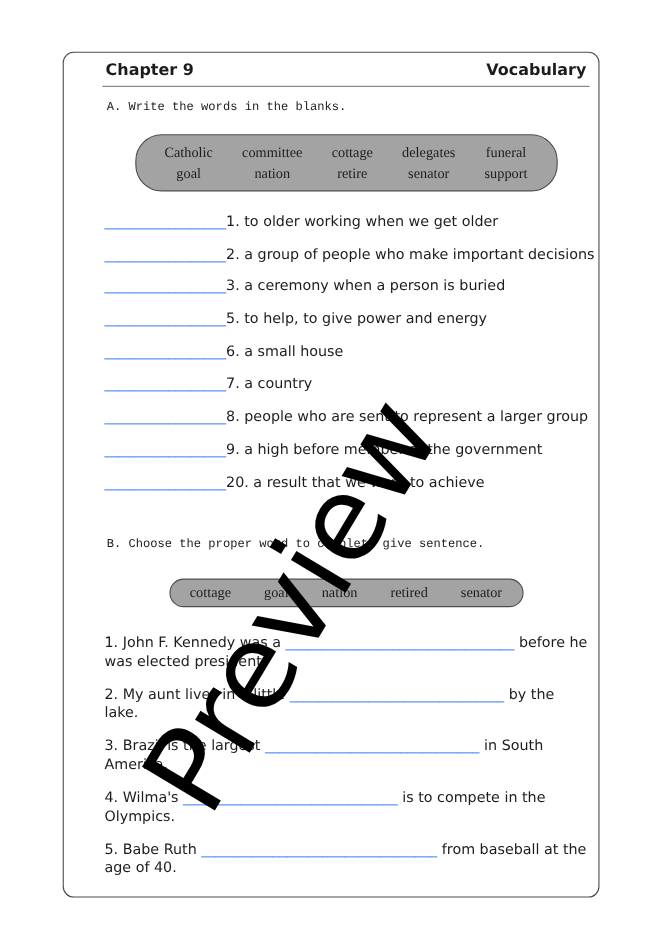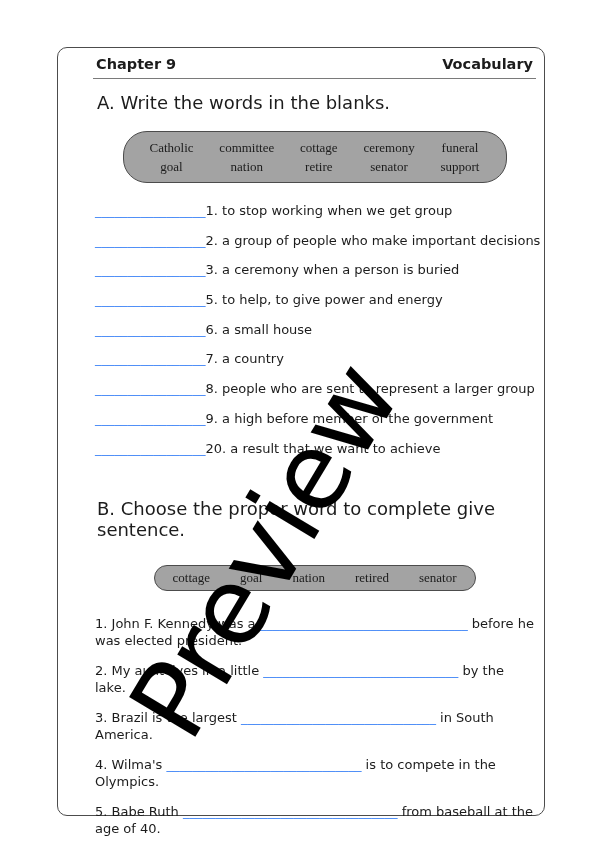--- a/index.html
+++ b/index.html
@@ -23,21 +23,21 @@
   }
   .header {
     display: flex;
     justify-content: space-between;
     margin: 0 8px;
     padding: 8px 3px 6px 3px;
     border-bottom: 1px solid #7a7a7a;
     font-size: 14.5px;
     font-weight: bold;
   }
-  .instruction { font-size: 18px; margin: 13px 12px 0 12px; }
+  .instruction { font-size: 11px; margin: 13px 12px 0 12px; font-family: Liberation Mono, monospace; }
   .instr-b { margin-top: 42px; }
   .bank {
     border: 1.4px solid #4c4c4c;
     background: #a3a3a3;
     font-size: 13px;
     display: flex;
     justify-content: space-between;
     font-family: Liberation Serif, serif;
   }
   .bank-a {
@@ -90,31 +90,31 @@
       </div>
       <div class="bank-col">
         <div>committee</div>
         <div>nation</div>
       </div>
       <div class="bank-col">
         <div>cottage</div>
         <div>retire</div>
       </div>
       <div class="bank-col">
-        <div>ceremony</div>
+        <div>delegates</div>
         <div>senator</div>
       </div>
       <div class="bank-col">
         <div>funeral</div>
         <div>support</div>
       </div>
     </div>
 
     <div class="items">
-      <div class="item"><span class="blank">_________________</span><span>1.</span> <span>to stop working when we get group</span></div>
+      <div class="item"><span class="blank">_________________</span><span>1.</span> <span>to older working when we get older</span></div>
       <div class="item"><span class="blank">_________________</span><span>2.</span> <span>a group of people who make important decisions</span></div>
       <div class="item"><span class="blank">_________________</span><span>3.</span> <span>a ceremony when a person is buried</span></div>
       <div class="item"><span class="blank">_________________</span><span>5.</span> <span>to help, to give power and energy</span></div>
       <div class="item"><span class="blank">_________________</span><span>6.</span> <span>a small house</span></div>
       <div class="item"><span class="blank">_________________</span><span>7.</span> <span>a country</span></div>
       <div class="item"><span class="blank">_________________</span><span>8.</span> <span>people who are sent to represent a larger group</span></div>
       <div class="item"><span class="blank">_________________</span><span>9.</span> <span>a high before member of the government</span></div>
       <div class="item"><span class="blank">_________________</span><span>20.</span> <span>a result that we want to achieve</span></div>
     </div>
 

